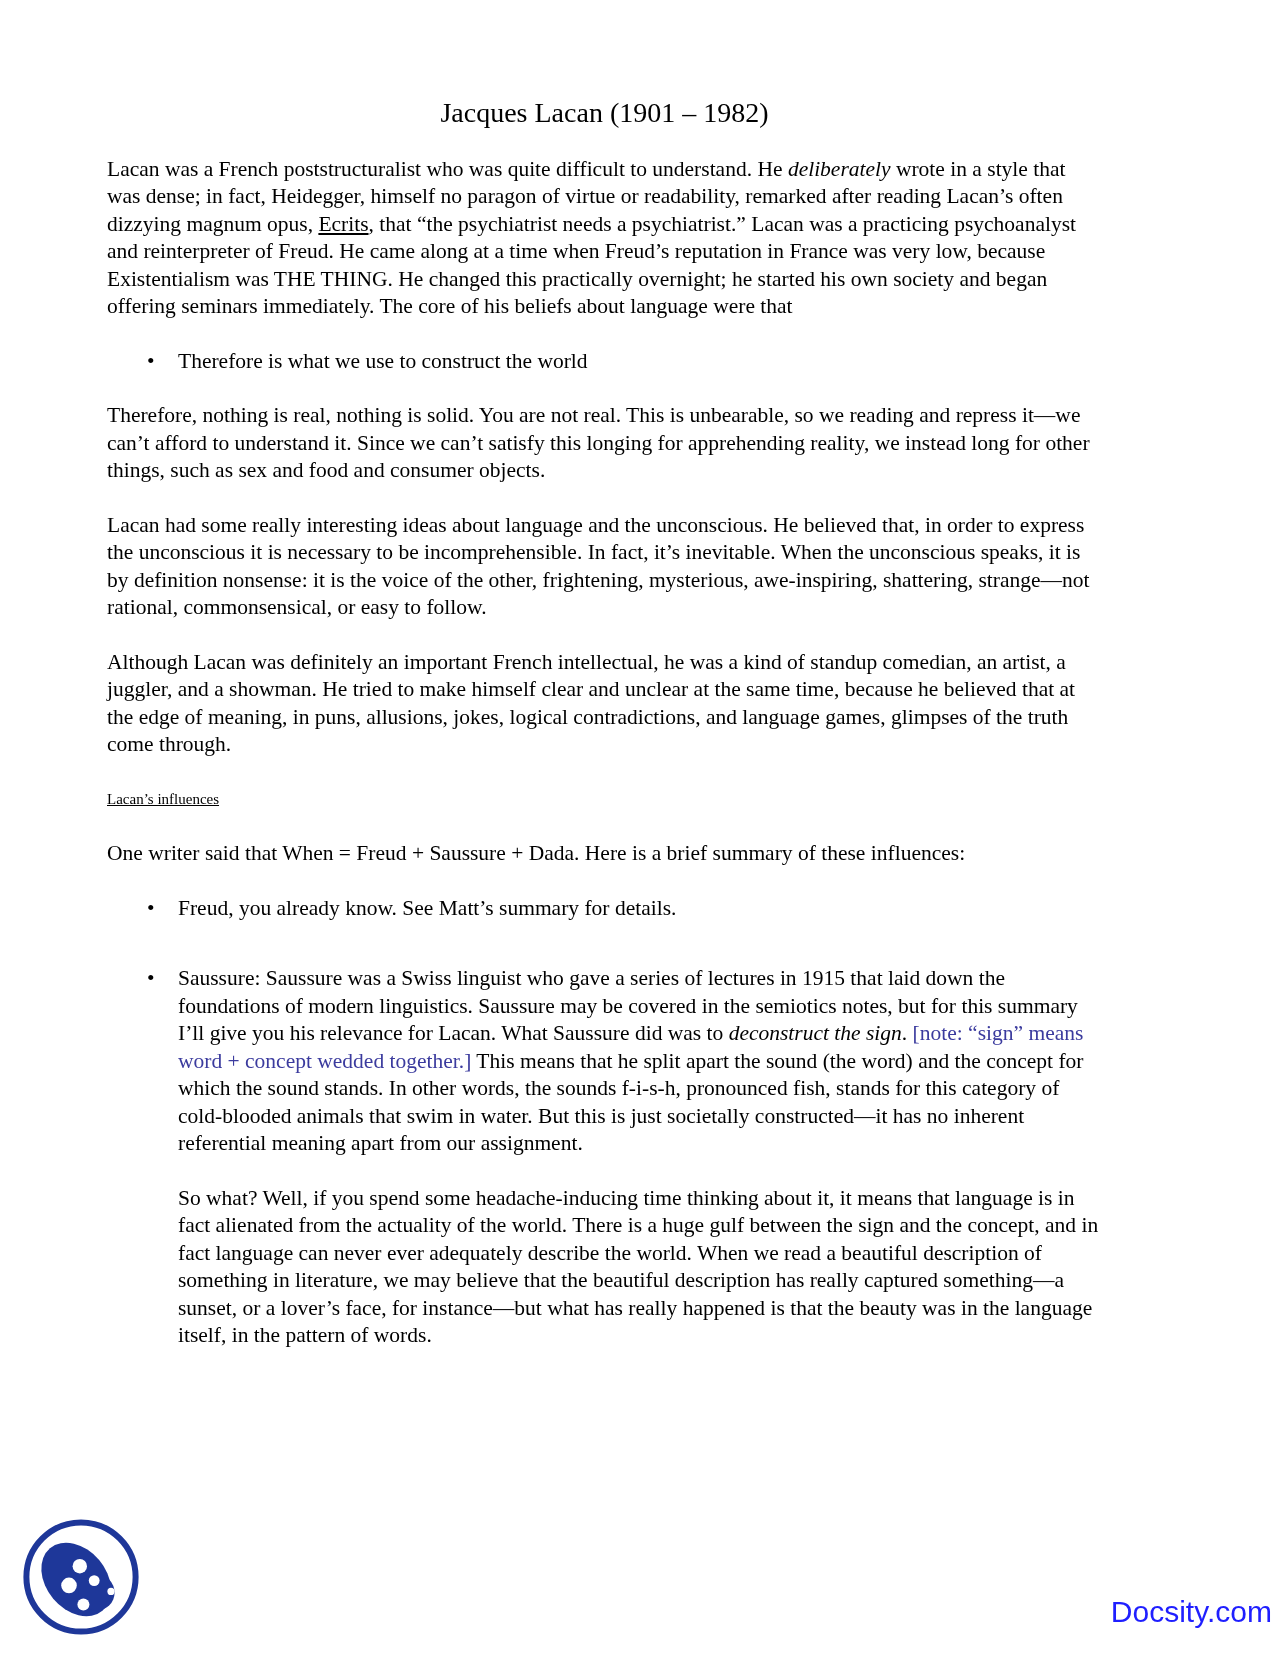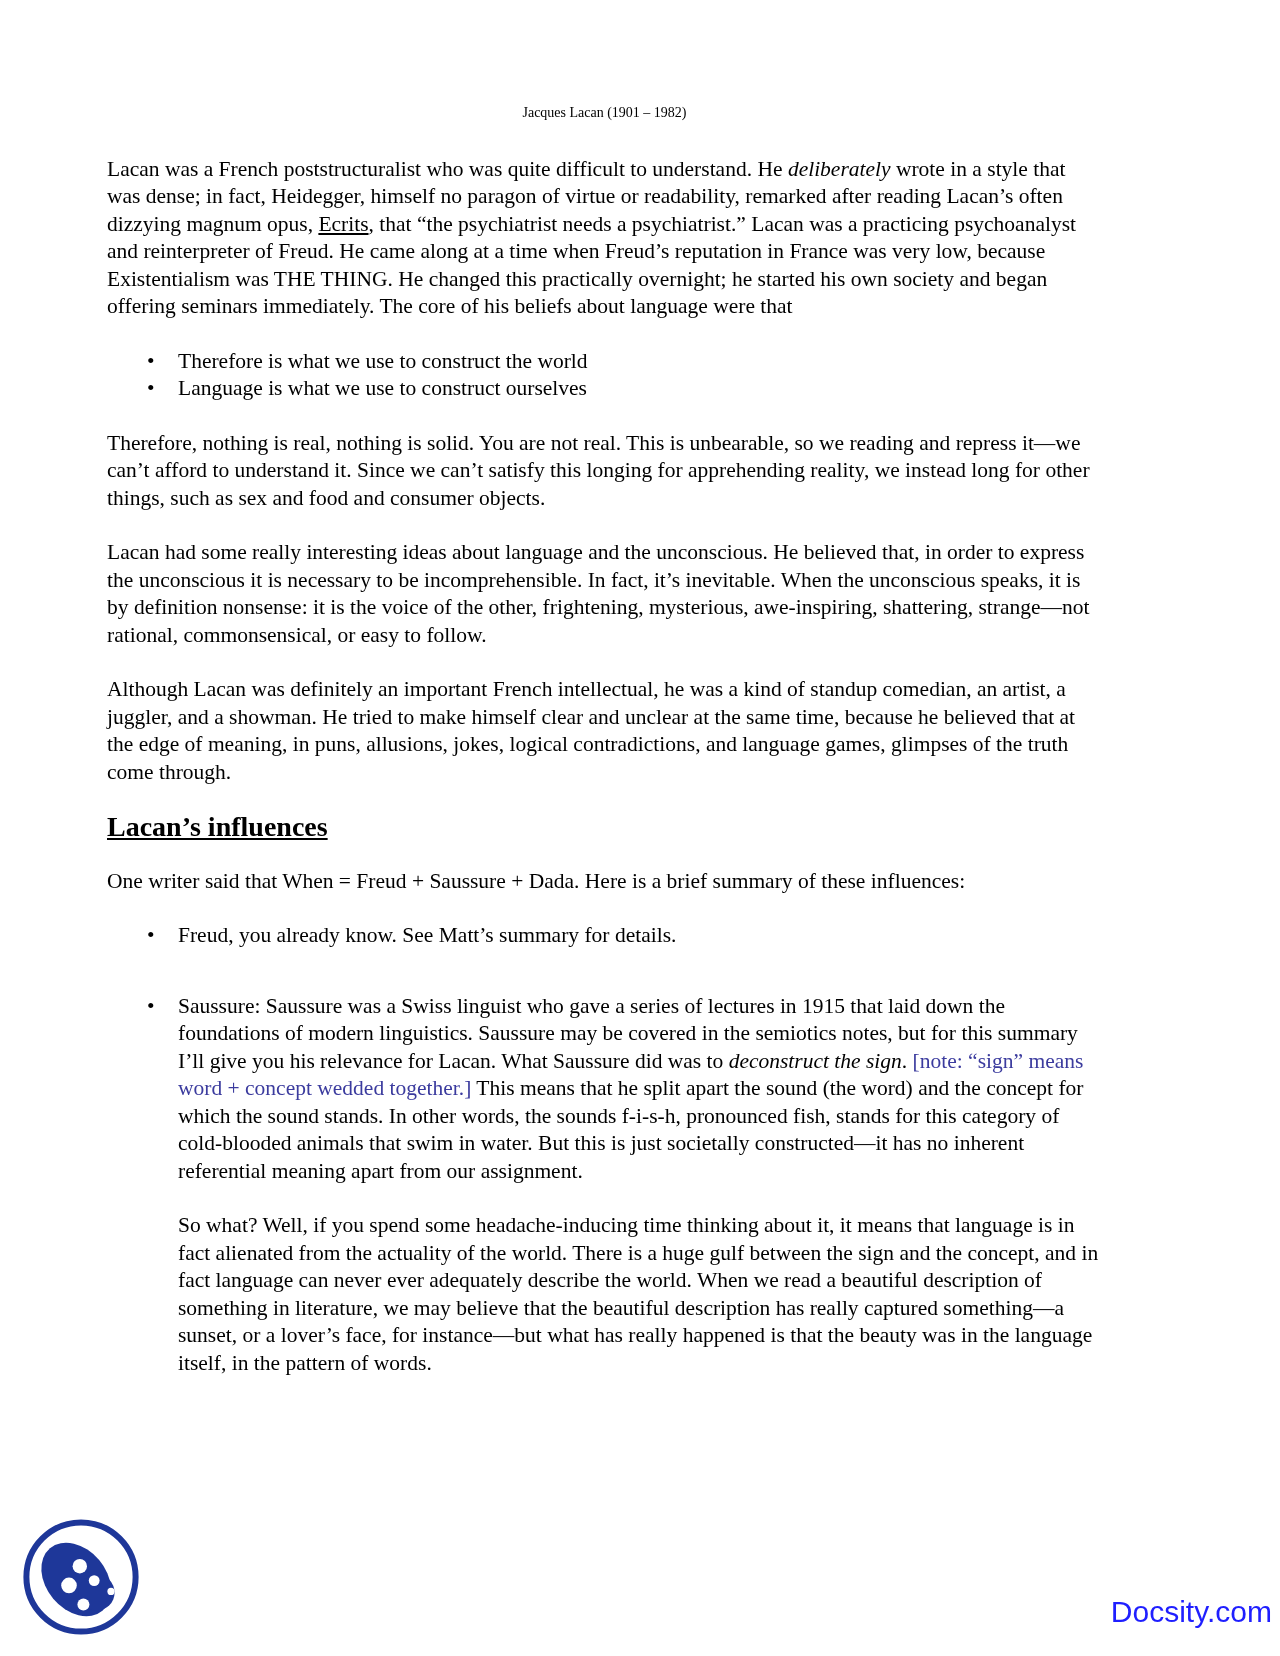--- a/index.html
+++ b/index.html
@@ -12,41 +12,41 @@
     color: #000000;
     position: relative;
     overflow: hidden;
   }
   .doc {
     position: absolute;
     left: 107px; top: 99px;
     width: 995px;
   }
   .title {
-    font-size: 14px;
+    font-size: 28px;
     font-weight: normal;
     text-align: center;
     margin: 0 0 29px 0;
   }
   p { margin: 0 0 27px 0; }
   ul.bullets { list-style: none; margin: 0 0 27px 0; padding: 0; }
   ul.bullets li { position: relative; padding-left: 71px; }
   ul.bullets li::before {
     content: "\2022";
     position: absolute;
     left: 40px;
     font-size: 21.5px;
   }
   ul.bullets.spaced li + li { margin-top: 43px; }
   .it { font-style: italic; }
   .un { text-decoration: underline; }
   .note { color: #3b3b9e; }
   .section-heading {
-    font-size: 28px;
-    font-weight: bold;
+    font-size: 15px;
+    font-weight: normal;
     text-decoration: underline;
     margin: 0 0 27px 0;
   }
   .indent { margin-left: 71px; }
   .logo {
     position: absolute;
     left: 21px; top: 1516px;
     width: 120px; height: 122px;
   }
   .site-link {
@@ -64,21 +64,20 @@
 <body>
 
 <div class="doc">
 
   <h1 class="title">Jacques Lacan (1901 – 1982)</h1>
 
   <p><span>Lacan was a French poststructuralist who was quite difficult to understand. He </span><span class="it">deliberately</span><span> wrote in a style that was dense; in fact, Heidegger, himself no paragon of virtue or readability, remarked after reading Lacan’s often dizzying magnum opus, </span><span class="un">Ecrits</span><span>, that “the psychiatrist needs a psychiatrist.” Lacan was a practicing psychoanalyst and reinterpreter of Freud. He came along at a time when Freud’s reputation in France was very low, because Existentialism was THE THING. He changed this practically overnight; he started his own society and began offering seminars immediately. The core of his beliefs about language were that</span></p>
 
   <ul class="bullets">
     <li>Therefore is what we use to construct the world</li>
-    <li>Language is what we use to construct ourselves</li>
   </ul>
 
   <p>Therefore, nothing is real, nothing is solid. You are not real. This is unbearable, so we reading and repress it—we can’t afford to understand it. Since we can’t satisfy this longing for apprehending reality, we instead long for other things, such as sex and food and consumer objects.</p>
 
   <p>Lacan had some really interesting ideas about language and the unconscious. He believed that, in order to express the unconscious it is necessary to be incomprehensible. In fact, it’s inevitable. When the unconscious speaks, it is by definition nonsense: it is the voice of the other, frightening, mysterious, awe-inspiring, shattering, strange—not rational, commonsensical, or easy to follow.</p>
 
   <p>Although Lacan was definitely an important French intellectual, he was a kind of standup comedian, an artist, a juggler, and a showman. He tried to make himself clear and unclear at the same time, because he believed that at the edge of meaning, in puns, allusions, jokes, logical contradictions, and language games, glimpses of the truth come through.</p>
 
   <h2 class="section-heading">Lacan’s influences</h2>
 

